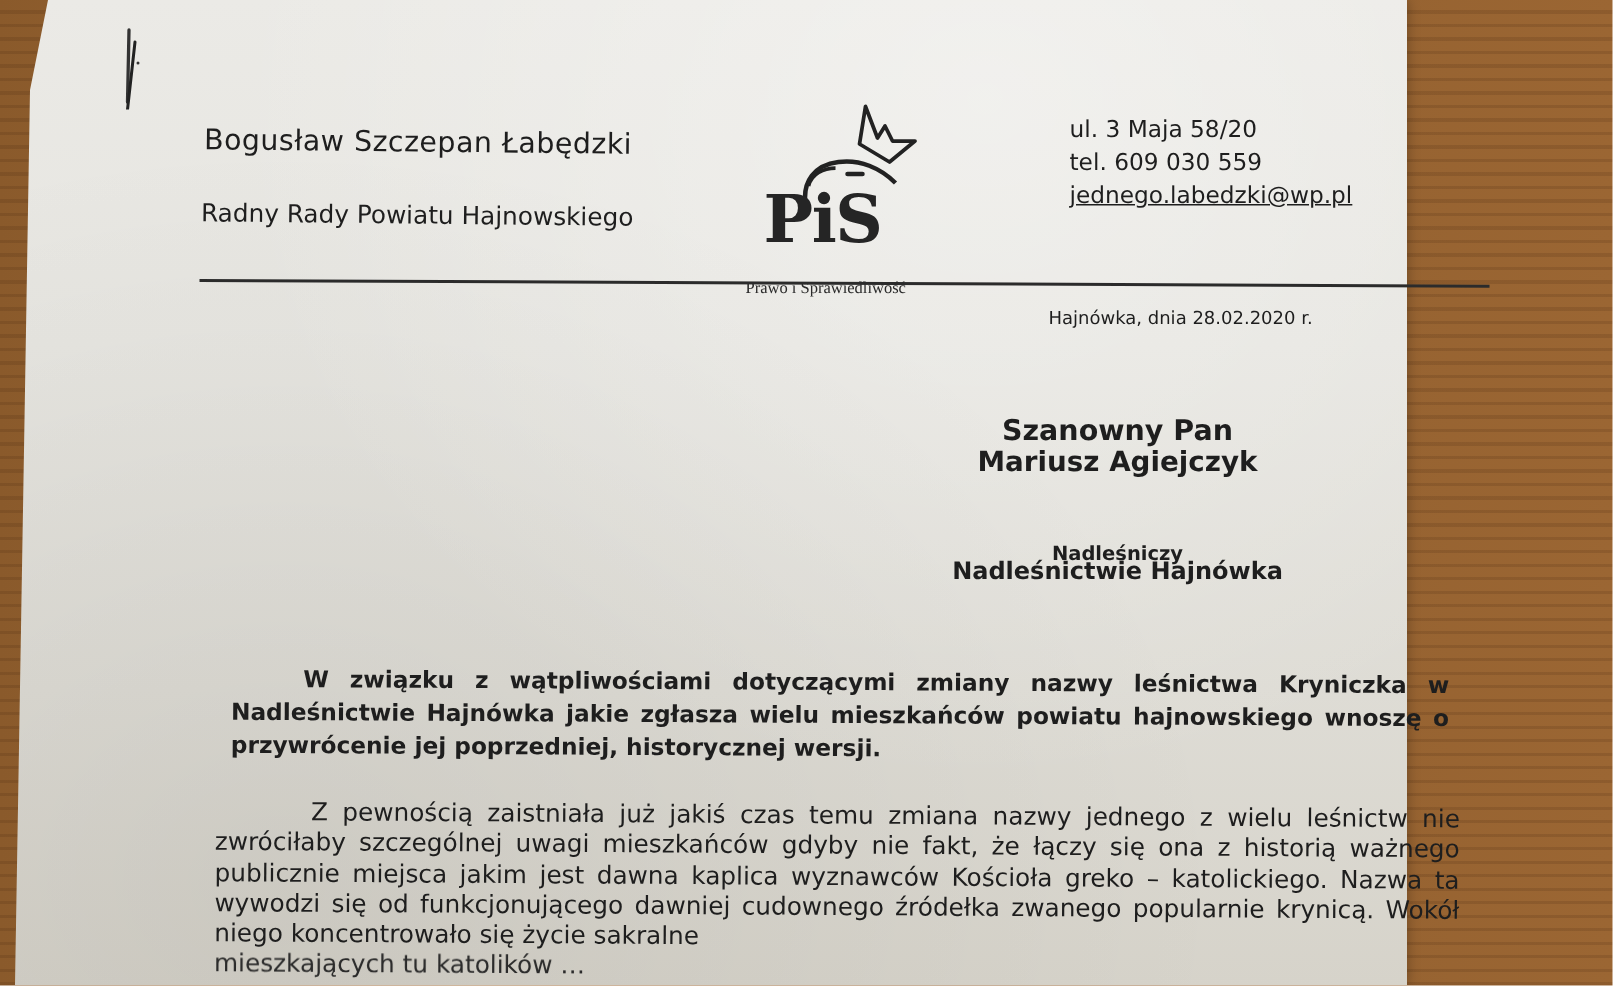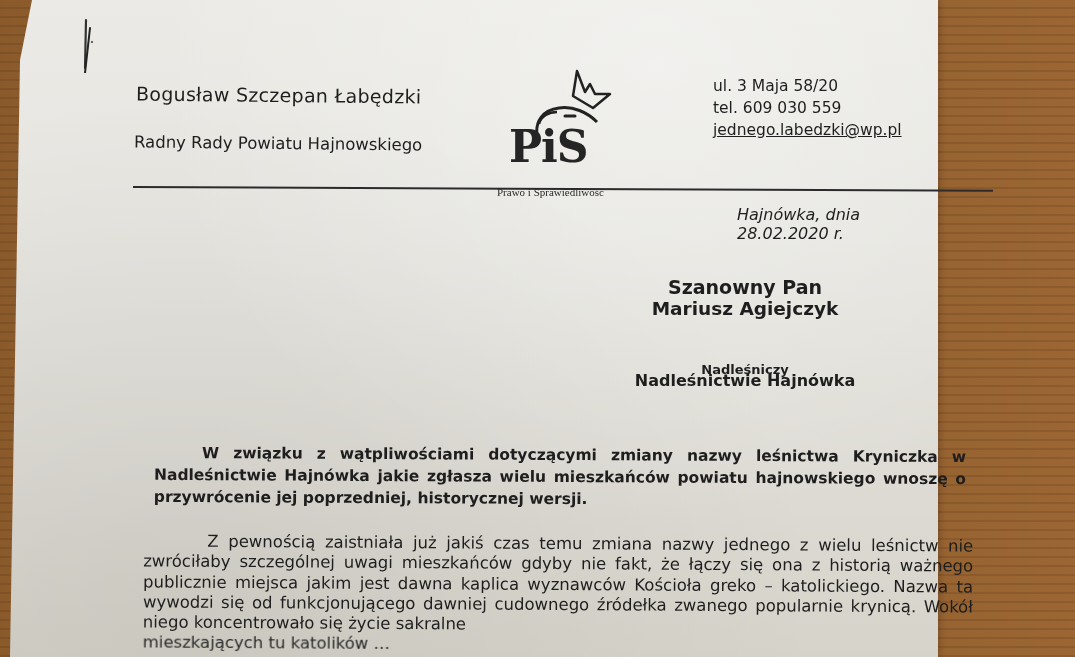--- a/index.html
+++ b/index.html
@@ -106,25 +106,24 @@
       left: 133px;
       top: 186px;
       width: 860px;
       height: 2px;
       background: #2b2b2b;
       transform: rotate(0.25deg);
       transform-origin: left center;
     }
     .date {
       position: absolute;
-      left: 737px;
+      left: 699px;
       top: 205px;
-      font-size: 16px;
-      color: #1e1e1e;
-      font-style: italic;
+      font-size: 12px;
+      color: #1e1e1e;
     }
     .addressee {
       position: absolute;
       left: 560px;
       top: 276px;
       width: 370px;
       text-align: center;
       color: #1e1e1e;
       font-weight: bold;
     }

